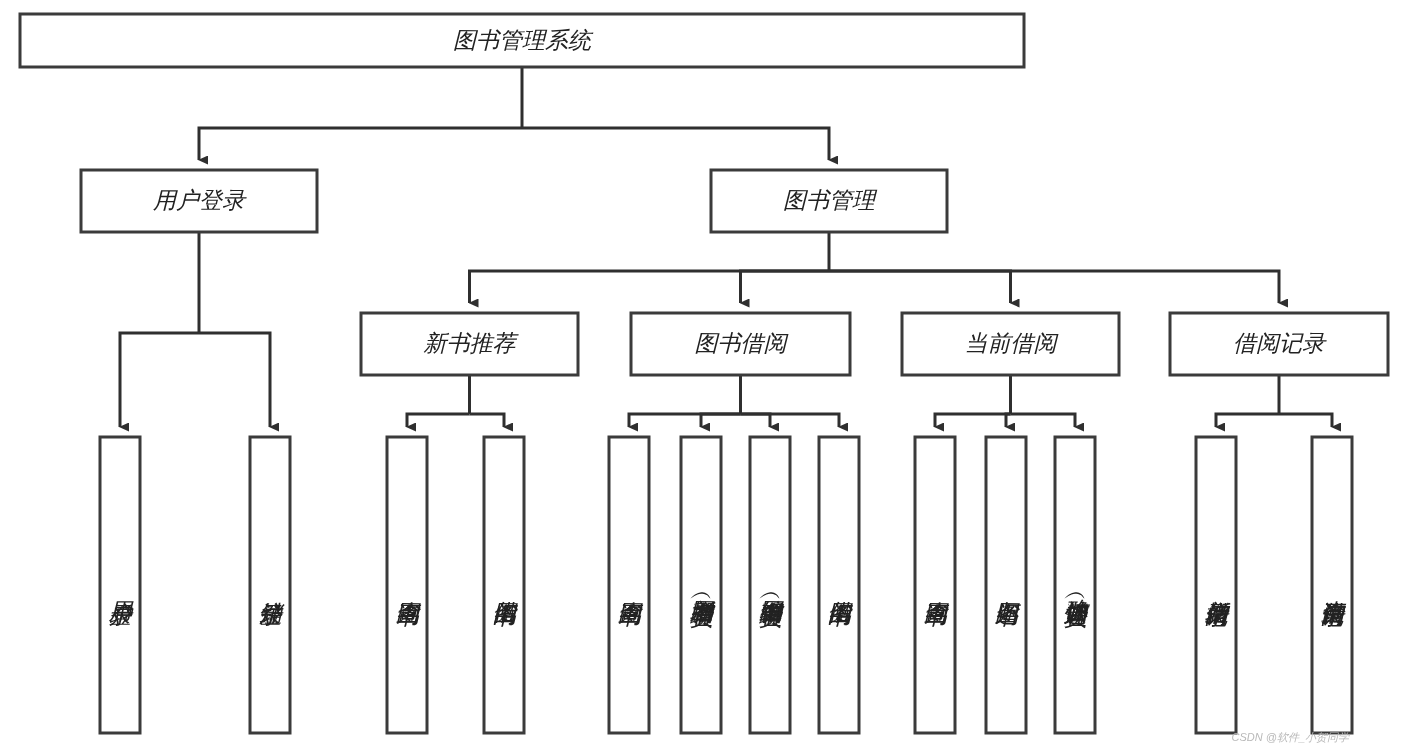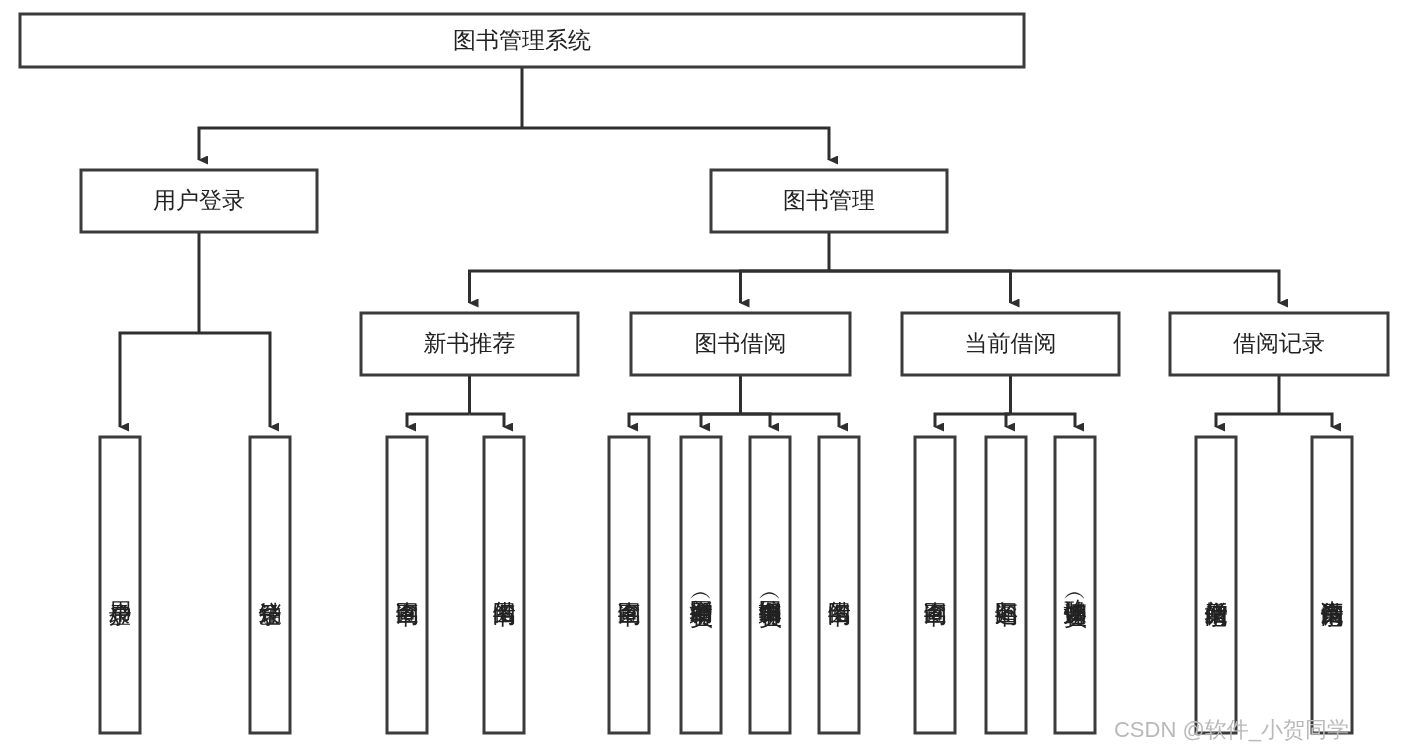--- a/index.html
+++ b/index.html
@@ -1,41 +1,41 @@
 <!DOCTYPE html>
 <html><head>
 <meta charset="utf-8">
 <style>
   html,body{margin:0;padding:0;background:#ffffff;}
   body{
     width:1405px;height:747px;overflow:hidden;
     font-family:"Liberation Sans","DejaVu Sans",sans-serif;
   }
-  #diagram-root{position:relative;width:1355px;height:747px;background:#fff;}
+  #diagram-root{position:relative;width:1355px;height:747px;background:#fff;font-style:italic;}
   svg#flow{position:absolute;left:0;top:0;width:1405px;height:747px;display:block;}
   .node-rect{fill:#ffffff;stroke:#3b3b3b;stroke-width:3;}
   .edge{stroke:#2f2f2f;stroke-width:3;fill:none;stroke-linecap:butt;}
   .node-label-h{
     font-family:"Liberation Sans","DejaVu Sans",sans-serif;
     font-size:23px;fill:#222;text-anchor:middle;dominant-baseline:middle;
   }
   .leaf-label{
     position:absolute;
     font-family:"Liberation Sans","DejaVu Sans",sans-serif;
     font-size:23px;color:#222;line-height:1.02;
     writing-mode:vertical-rl;
     text-orientation:upright;
     display:flex;align-items:center;justify-content:center;
     white-space:nowrap;letter-spacing:1px;
     pointer-events:none;
   }
   .watermark{
     position:absolute;right:6px;bottom:2px;
     font-family:"Liberation Sans","DejaVu Sans",sans-serif;
-    font-size:22px;color:#b9b9b9;white-space:nowrap;
+    font-size:11px;color:#b9b9b9;white-space:nowrap;
   }
 </style>
 </head>
 <body>
 
 <div id="diagram-root">
 
   <svg id="flow" viewBox="0 0 1405 747">
     <defs>
       <marker id="arrowhead" markerWidth="9" markerHeight="10" refX="4.5" refY="9" orient="auto" markerUnits="userSpaceOnUse">

